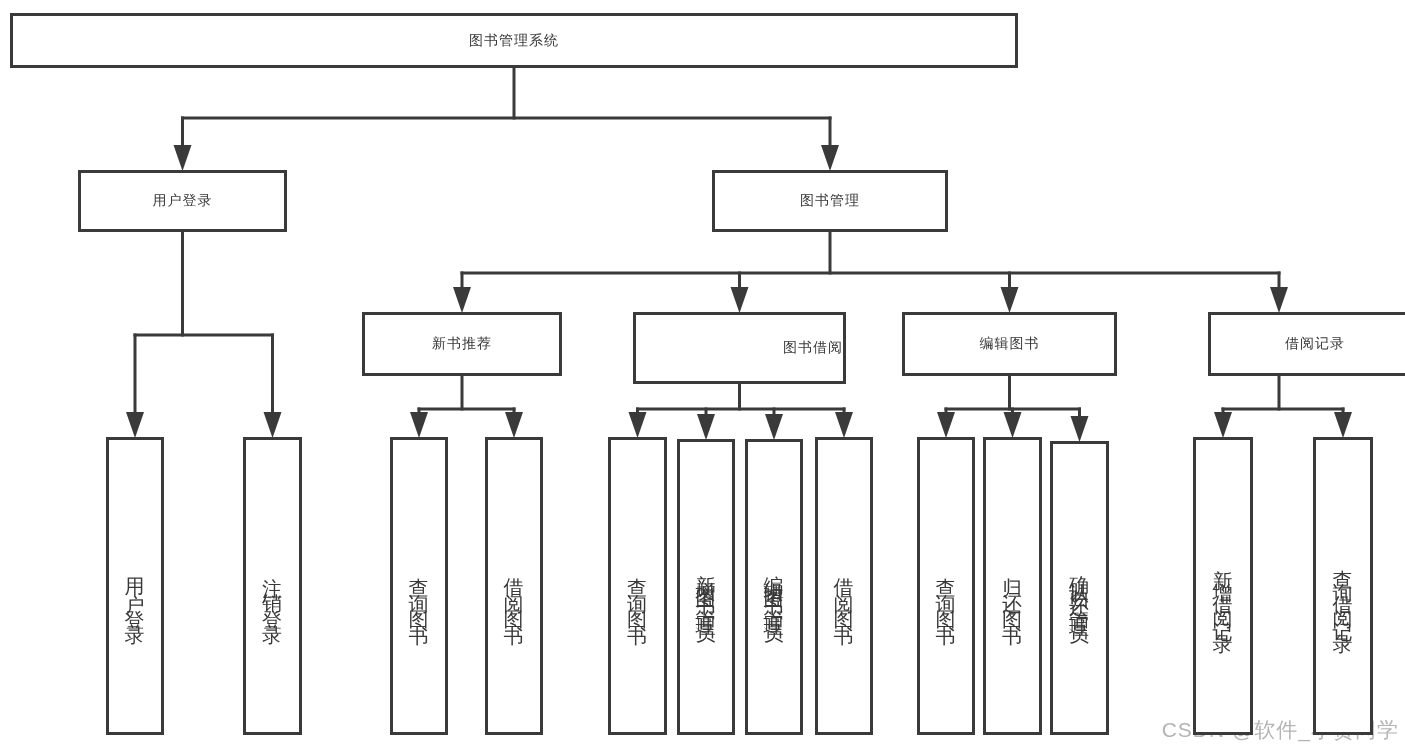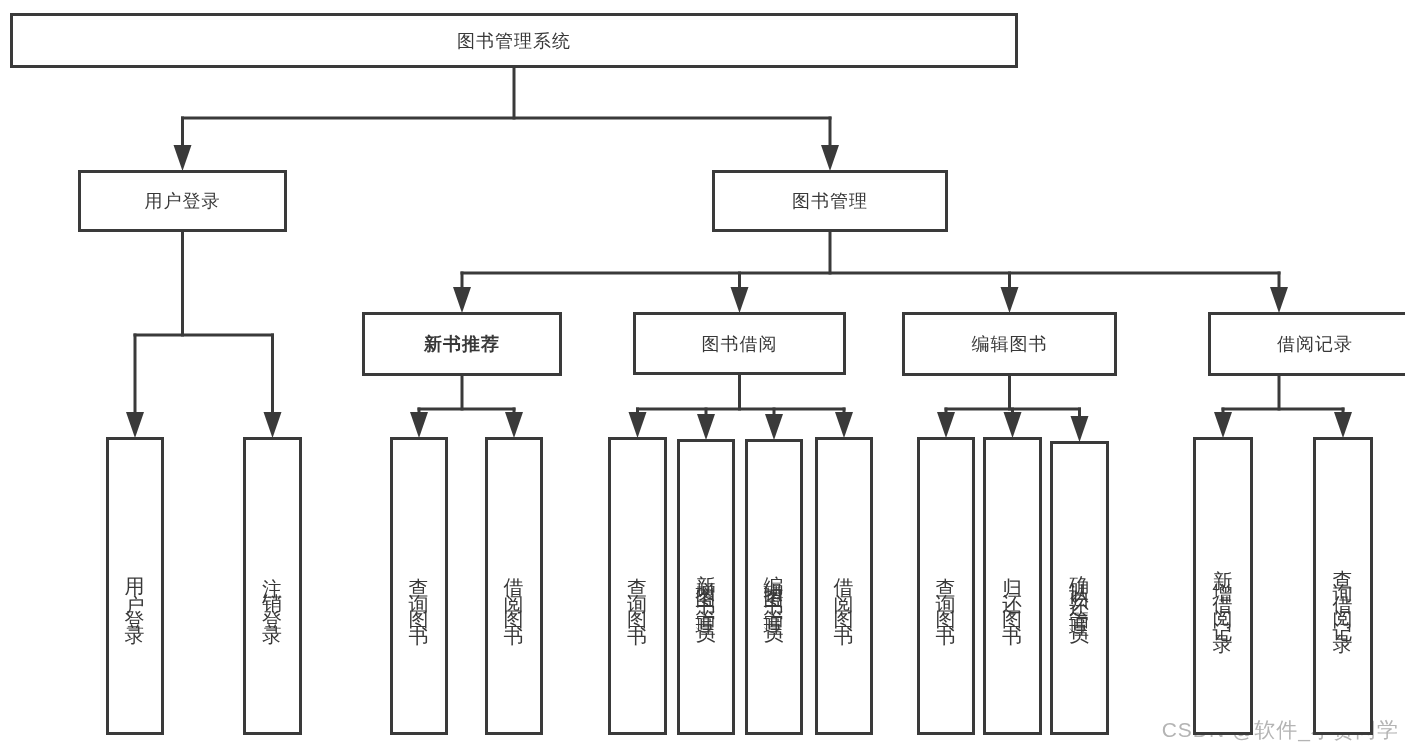--- a/index.html
+++ b/index.html
@@ -13,21 +13,21 @@
   #wires{position:absolute;left:0;top:0;width:1405px;height:747px;}
   .node{
     position:absolute;
     box-sizing:border-box;
     border:3px solid #3a3a3a;
     background:#ffffff;
     display:flex;align-items:center;justify-content:center;
     color:#383838;
   }
   .node.h .label{
-    font-size:18px;
+    font-size:14px;
     letter-spacing:1px;
     white-space:nowrap;
   }
   .node.v .label{
     writing-mode:vertical-rl;
     font-size:20px;
     line-height:1;
     white-space:nowrap;
   }
   .watermark{
@@ -120,24 +120,24 @@
     </div>
     <div class="node h" style="left: 712px; top: 170px; width: 236px; height: 62px;">
       <span class="label">图书管理</span>
     </div>
     <div class="node v" style="left: 106px; top: 437px; width: 58px; height: 298px;">
       <span class="label" style="letter-spacing: 16px; padding-top: 16px;">用户登录</span>
     </div>
     <div class="node v" style="left: 243px; top: 437px; width: 59px; height: 298px;">
       <span class="label" style="letter-spacing: 16px; padding-top: 16px;">注销登录</span>
     </div>
-    <div class="node h" style="left: 362px; top: 312px; width: 200px; height: 64px; font-weight: bold;">
+    <div class="node h" style="left: 362px; top: 312px; width: 200px; height: 64px;">
       <span class="label">新书推荐</span>
     </div>
-    <div class="node h" style="left: 633px; top: 312px; width: 213px; height: 63px;">
+    <div class="node h" style="left: 633px; top: 312px; width: 213px; height: 72px; justify-content: flex-end;">
       <span class="label">图书借阅</span>
     </div>
     <div class="node h" style="left: 902px; top: 312px; width: 215px; height: 64px;">
       <span class="label">编辑图书</span>
     </div>
     <div class="node h" style="left: 1172px; top: 312px; width: 214px; height: 64px; margin-left: 36px;">
       <span class="label">借阅记录</span>
     </div>
     <div class="node v" style="left: 390px; top: 437px; width: 58px; height: 298px;">
       <span class="label" style="letter-spacing: 16px; padding-top: 16px;">查询图书</span>

